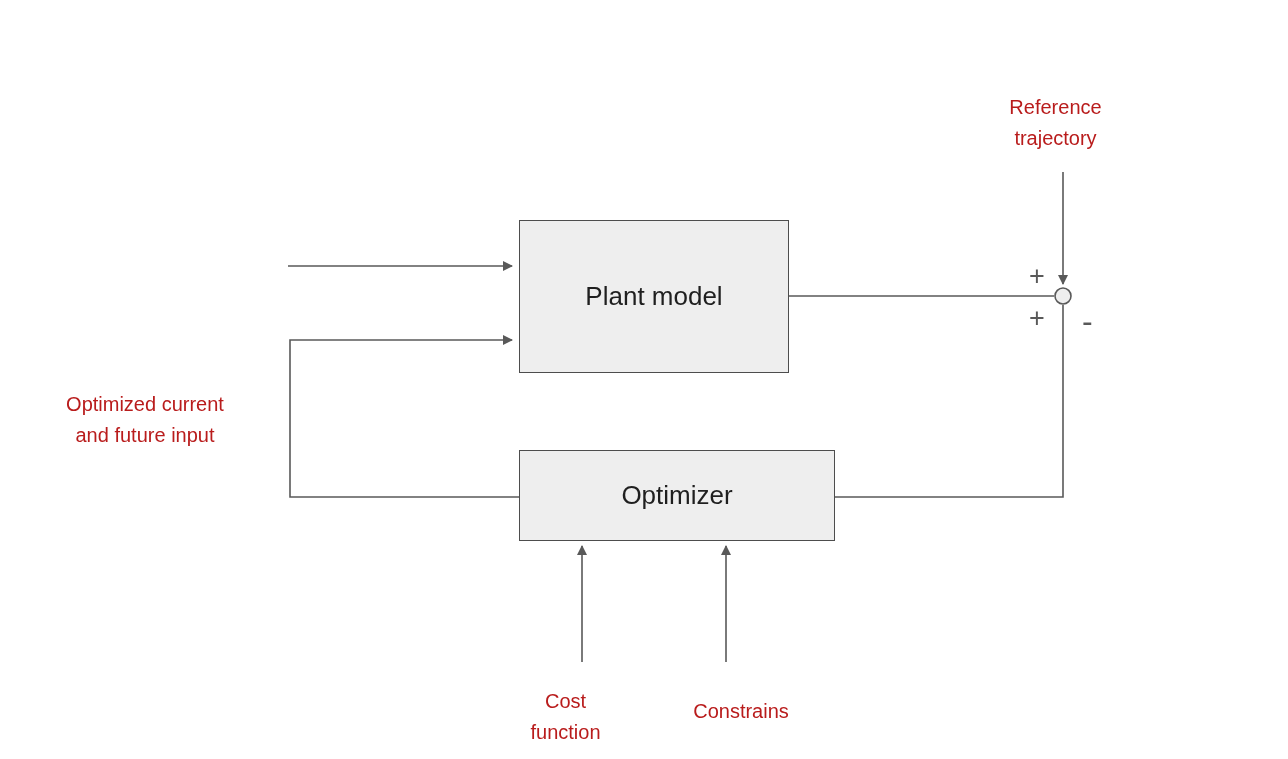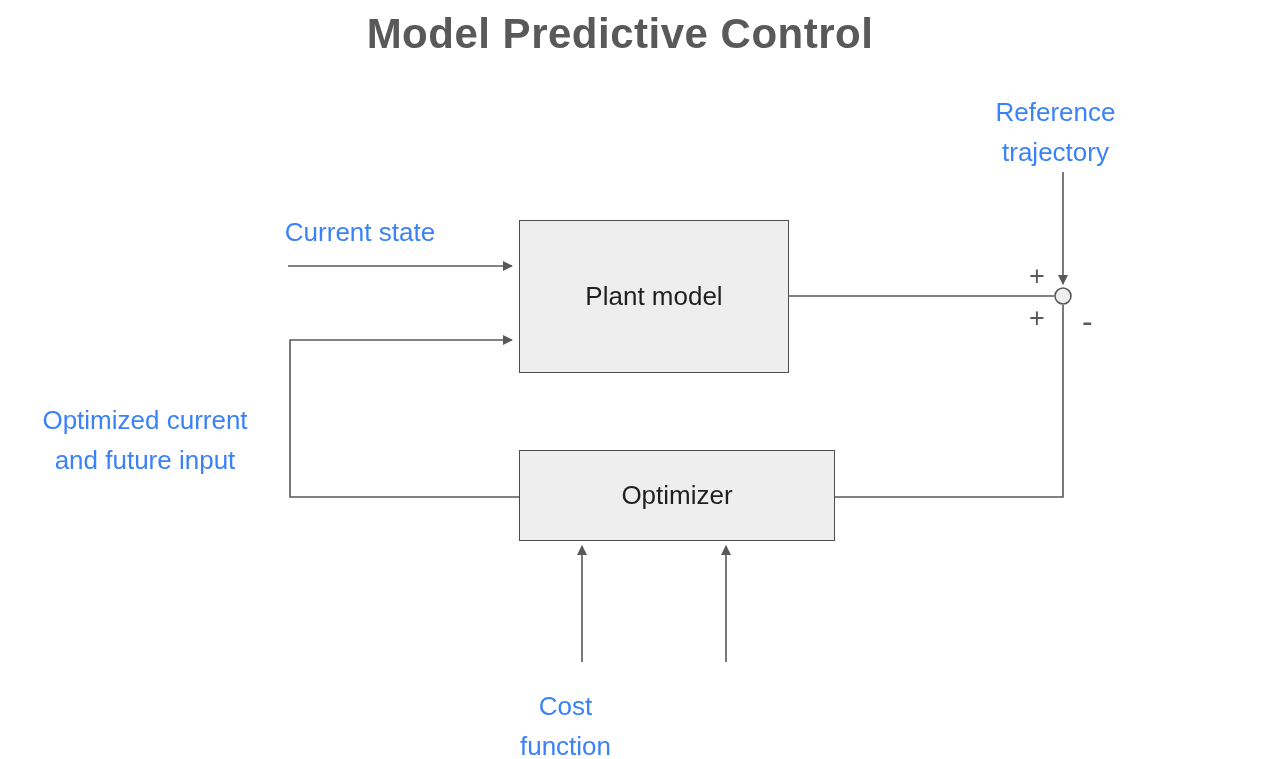--- a/index.html
+++ b/index.html
@@ -41,49 +41,48 @@
     align-items: center;
     justify-content: center;
     font-size: 26px;
     color: #1f1f1f;
     box-sizing: border-box;
   }
   .block-plant   { left: 519px; top: 220px; width: 270px; height: 153px; }
   .block-optimizer { left: 519px; top: 450px; width: 316px; height: 91px; }
   .lbl {
     position: absolute;
-    color: #3b82f6;
-    font-size: 26px;
+    color: #b91c1c;
+    font-size: 20px;
     line-height: 1.55;
     text-align: center;
     white-space: pre-line;
   }
   .lbl-current-state        { left: 245px;  top: 212px;  width: 230px; }
-  .lbl-optimized-input      { left: 5px;    top: 400px;  width: 280px; }
+  .lbl-optimized-input      { left: 5px;    top: 389px;  width: 280px; }
   .lbl-predicted-outputs    { left: 828px;  top: 310px;  width: 195px; }
   .lbl-reference-trajectory { left: 958px;  top: 92px;   width: 195px; }
   .lbl-future-errors        { left: 888px;  top: 528px;  width: 155px; }
   .lbl-cost-function        { left: 488px;  top: 686px;  width: 155px; }
   .lbl-constrains           { left: 650px;  top: 696px;  width: 182px; }
   .sign {
     position: absolute;
     color: #595959;
     font-size: 27px;
     font-weight: normal;
   }
   .sign-plus-top    { left: 1029px; top: 261px; }
   .sign-plus-bottom { left: 1029px; top: 303px; }
   .sign-minus       { left: 1082px; top: 303px; font-size: 32px; }
 </style>
 </head>
 <body>
 
 <div class="canvas">
 
-  <div class="title">Model Predictive Control</div>
 
   <svg class="wires" viewBox="0 0 1288 759" xmlns="http://www.w3.org/2000/svg">
     <defs>
       <marker id="arrow" markerWidth="11" markerHeight="10" refX="9" refY="5" orient="auto" markerUnits="userSpaceOnUse">
         <path d="M0,0 L10,5 L0,10 z" fill="#595959"></path>
       </marker>
     </defs>
 
     <g>
       <line x1="288" y1="266" x2="512" y2="266" stroke="#595959" stroke-width="1.6" marker-end="url(#arrow)"></line>
@@ -117,33 +116,33 @@
   </svg>
 
   <div class="block block-plant">
     <span>Plant model</span>
   </div>
 
   <div class="block block-optimizer">
     <span>Optimizer</span>
   </div>
 
-  <div class="lbl lbl-current-state">Current state</div>
 
   <div class="lbl lbl-optimized-input">Optimized current
 and future input</div>
 
 
   <div class="lbl lbl-reference-trajectory">Reference
 trajectory</div>
 
 
   <div class="lbl lbl-cost-function">Cost
 function</div>
 
+  <div class="lbl lbl-constrains">Constrains</div>
 
   <div class="sign sign-plus-top">+</div>
 
   <div class="sign sign-plus-bottom">+</div>
 
   <div class="sign sign-minus">-</div>
 
 </div>
 
 </body></html>

